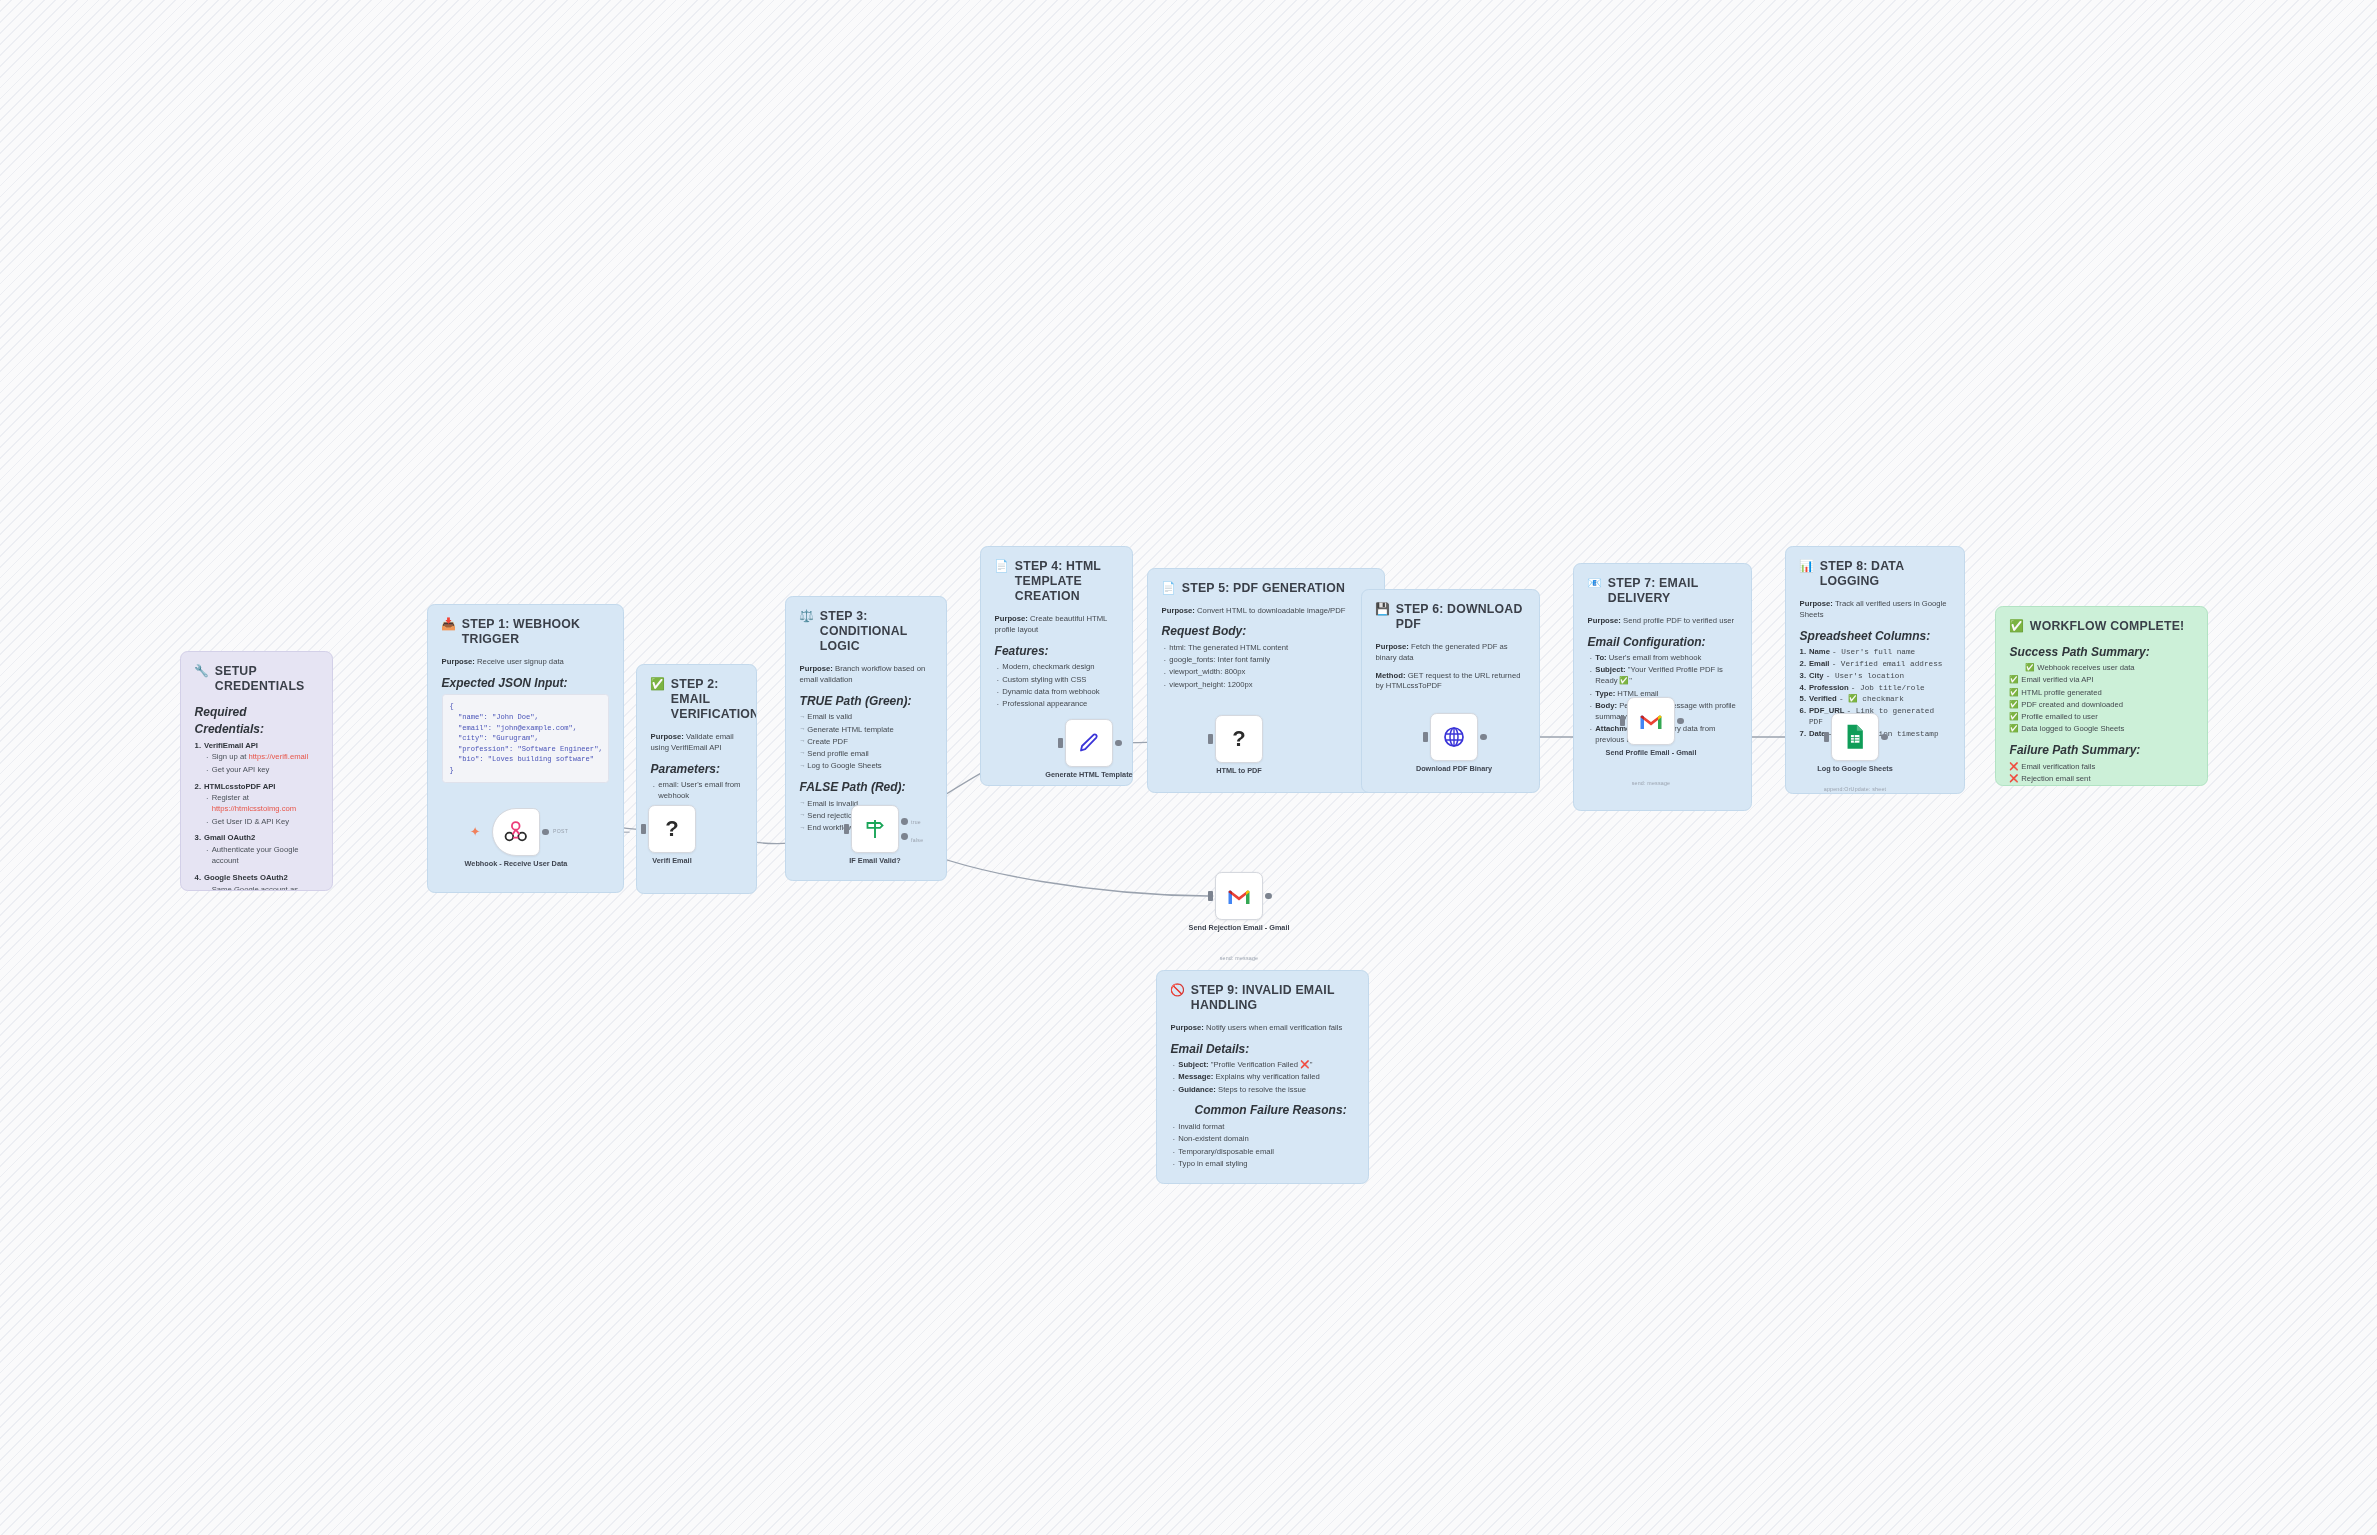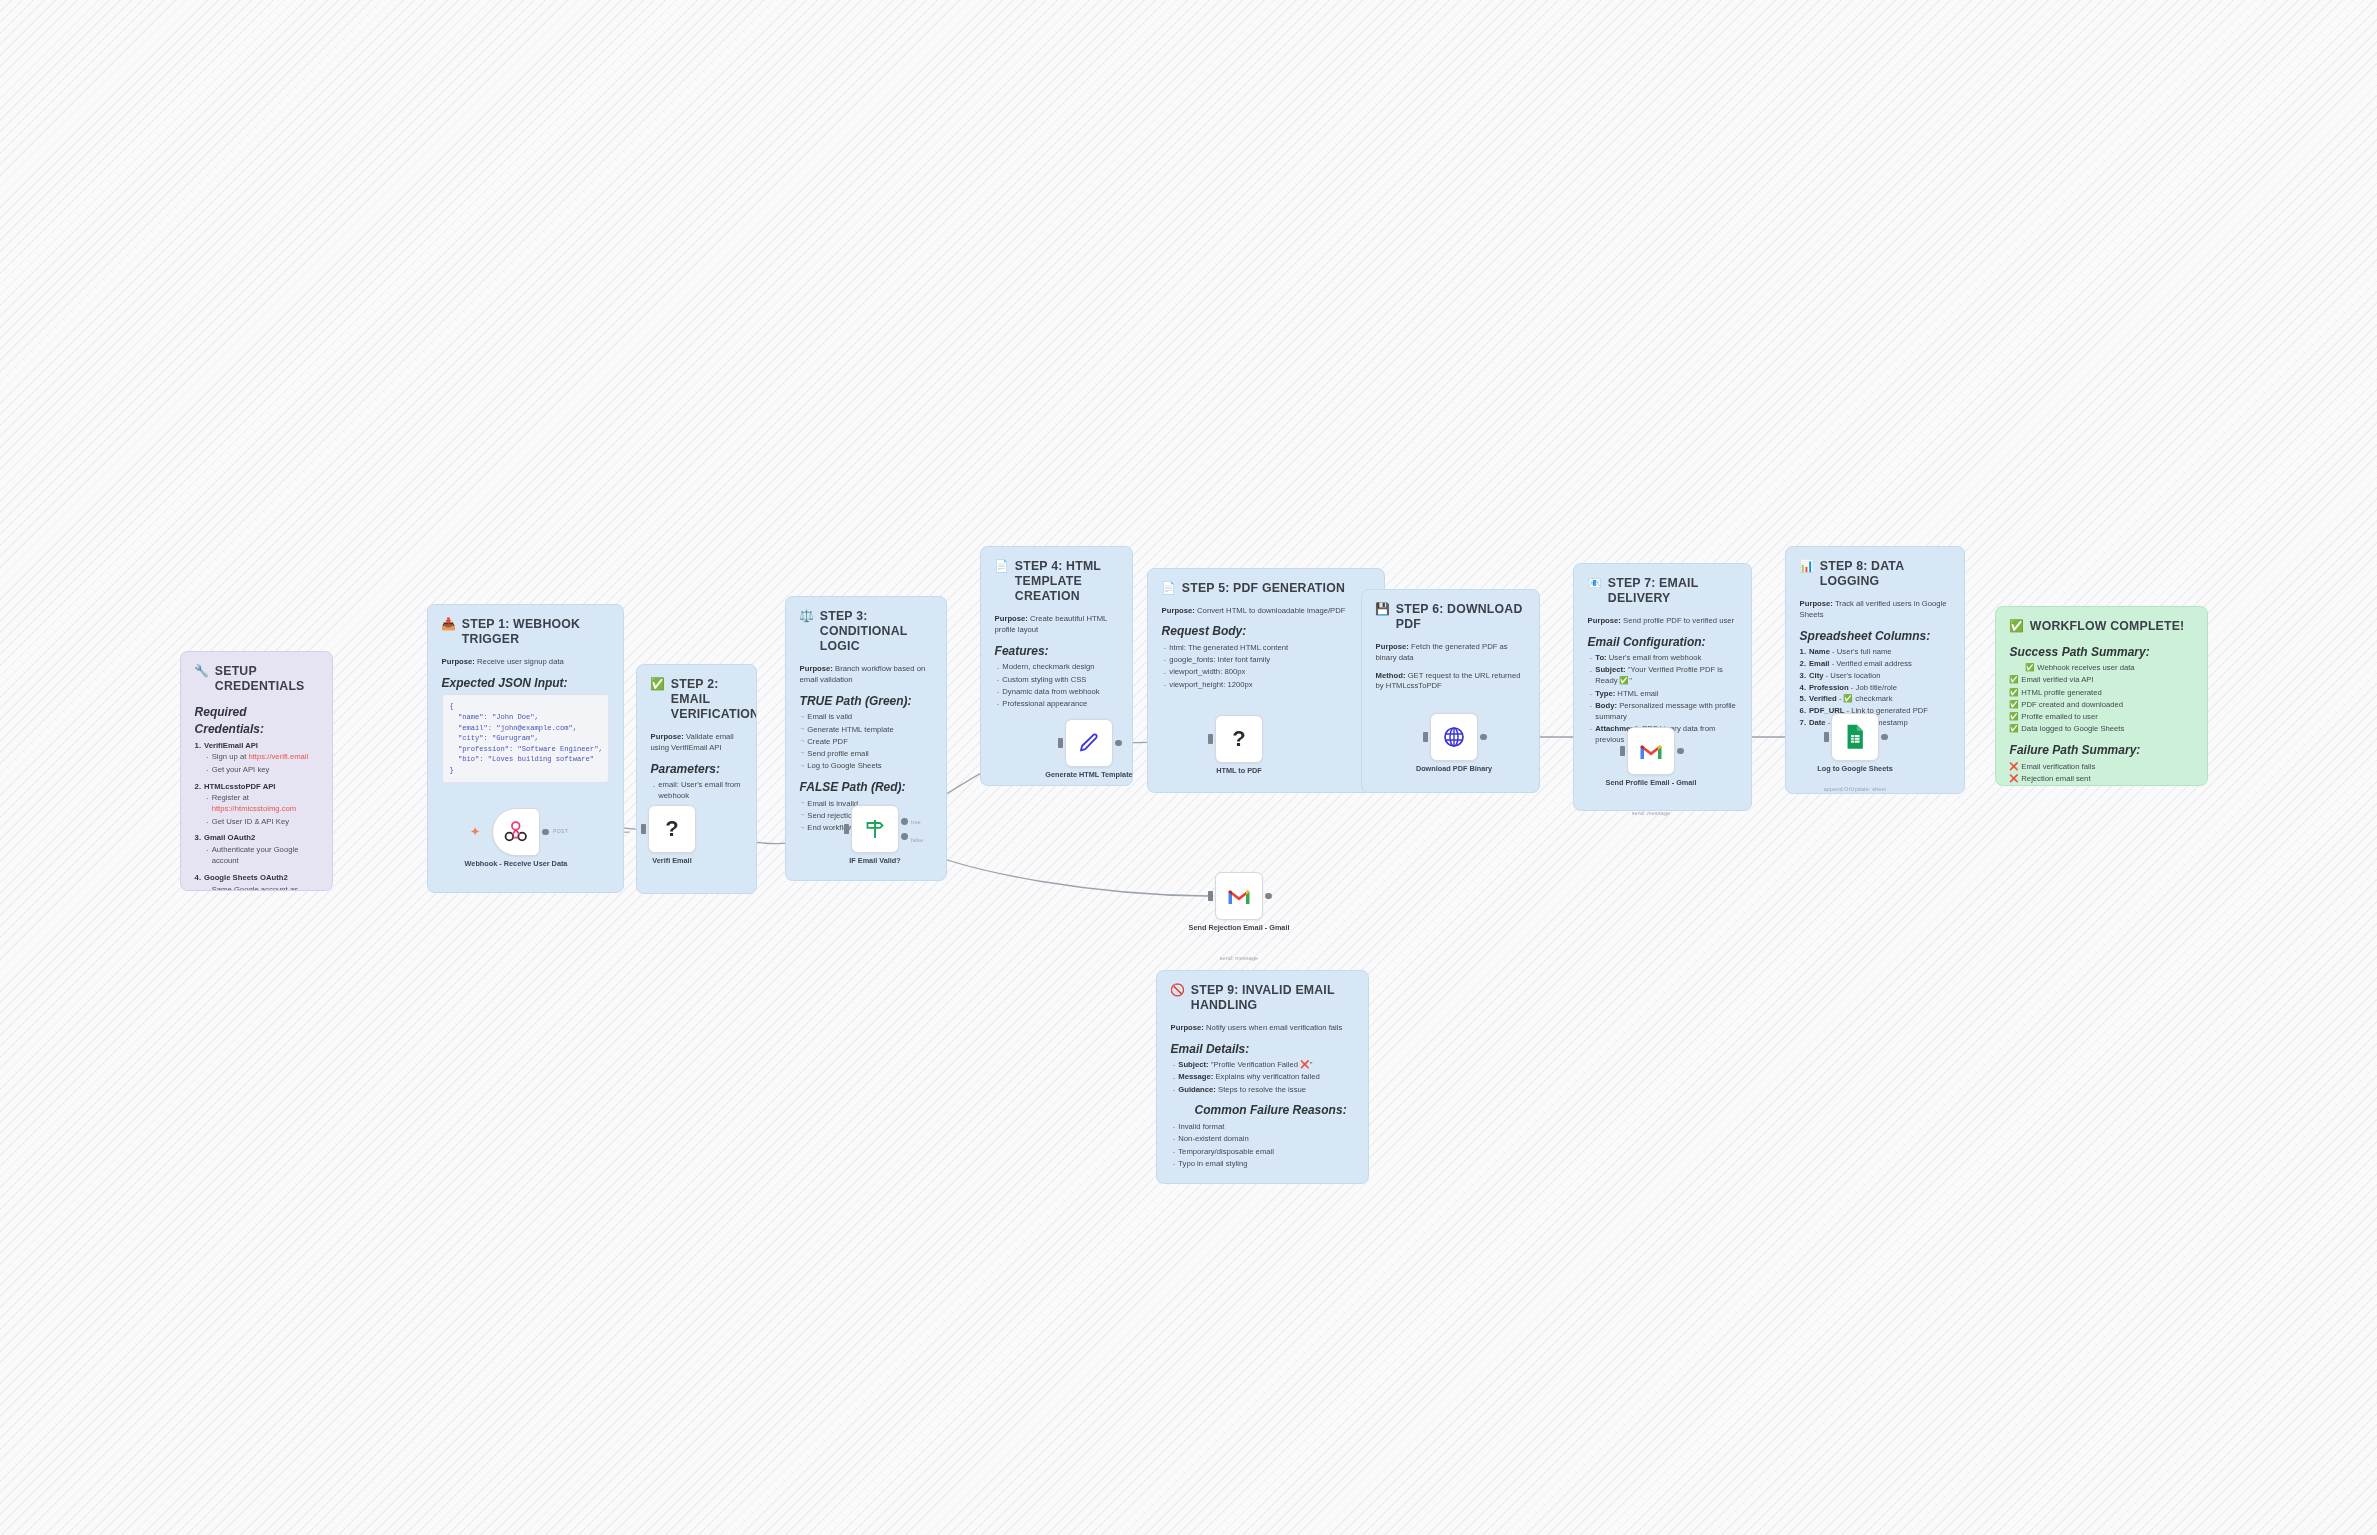--- a/index.html
+++ b/index.html
@@ -60,21 +60,21 @@
     color: #6f7680; font-size: 9.4px; line-height: 1.2;
   }
   .note ul.arrow li:before { content: "→"; font-size: 6px; top: 0.4px; left: 0; }
   .note ul.check li:before { content: ""; }
   .note ol { list-style: none; counter-reset: n; margin: 0; }
   .note ol > li {
     counter-increment: n; position: relative; padding-left: 9.4px;
     font-weight: 700; color: #2f343a; margin-bottom: 0.9px; font-size: 7.7px;
   }
   .note ol > li:before { content: counter(n) "."; position: absolute; left: 0; font-weight: 700; }
-  .note ol > li .sub { font-weight: 400; color: #44494f; }
+  .note ol > li .sub { font-weight: 400; color: #44494f; font-family: Liberation Mono, monospace; }
   .note ol ul { margin: 0.9px 0 6px 0; }
   .note ol ul li { font-weight: 400; color: #4a5058; }
   .lnk { color: #e8564a; }
   .code {
     background: #f3f4f8;
     border: 0.9px solid #dfe2ec;
     border-radius: 3.4px;
     padding: 6px 6.8px;
     font-family: "Liberation Mono", monospace;
     font-size: 7.1px;
@@ -427,21 +427,21 @@
         <circle cx="12" cy="12" r="9" fill="none" stroke="#3a34d8" stroke-width="1.7"></circle>
         <ellipse cx="12" cy="12" rx="4" ry="9" fill="none" stroke="#3a34d8" stroke-width="1.5"></ellipse>
         <path d="M3.2 9 H20.8 M3.2 15 H20.8 M12 3 V21" stroke="#3a34d8" stroke-width="1.4" fill="none"></path>
       </svg>
       <span class="port in"></span>
       <span class="port out"></span>
     </div>
     <div class="cap">Download PDF Binary</div>
   </div>
 
-  <div class="node two" style="left:1627px; top:727px;">
+  <div class="node two" style="left:1627px; top:697px;">
     <div class="box">
       <svg class="glyph" width="24" height="19" viewBox="0 0 48 36">
         <path d="M3 33 V8 a3 3 0 0 1 4.8-2.4 L24 18 l16.2-12.4 A3 3 0 0 1 45 8 v25 h-7 V15 L24 26 10 15 v18 z" fill="#ffffff"></path>
         <path d="M3 33 V9 a3 3 0 0 1 4.9-2.3 L10 8.3 V33 z" fill="#4285f4"></path>
         <path d="M38 33 V8.3 l2.1-1.6A3 3 0 0 1 45 9 v24 z" fill="#34a853"></path>
         <path d="M10 8.3 L24 19 l14-10.7 V15 L24 26 10 15 z" fill="#ea4335"></path>
         <path d="M3 9 a3 3 0 0 1 4.9-2.3 L10 8.3 V15 L3 9.6 z" fill="#c5221f"></path>
         <path d="M45 9 a3 3 0 0 0-4.9-2.3 L38 8.3 V15 l7-5.4 z" fill="#fbbc04"></path>
       </svg>
       <span class="port in"></span>

